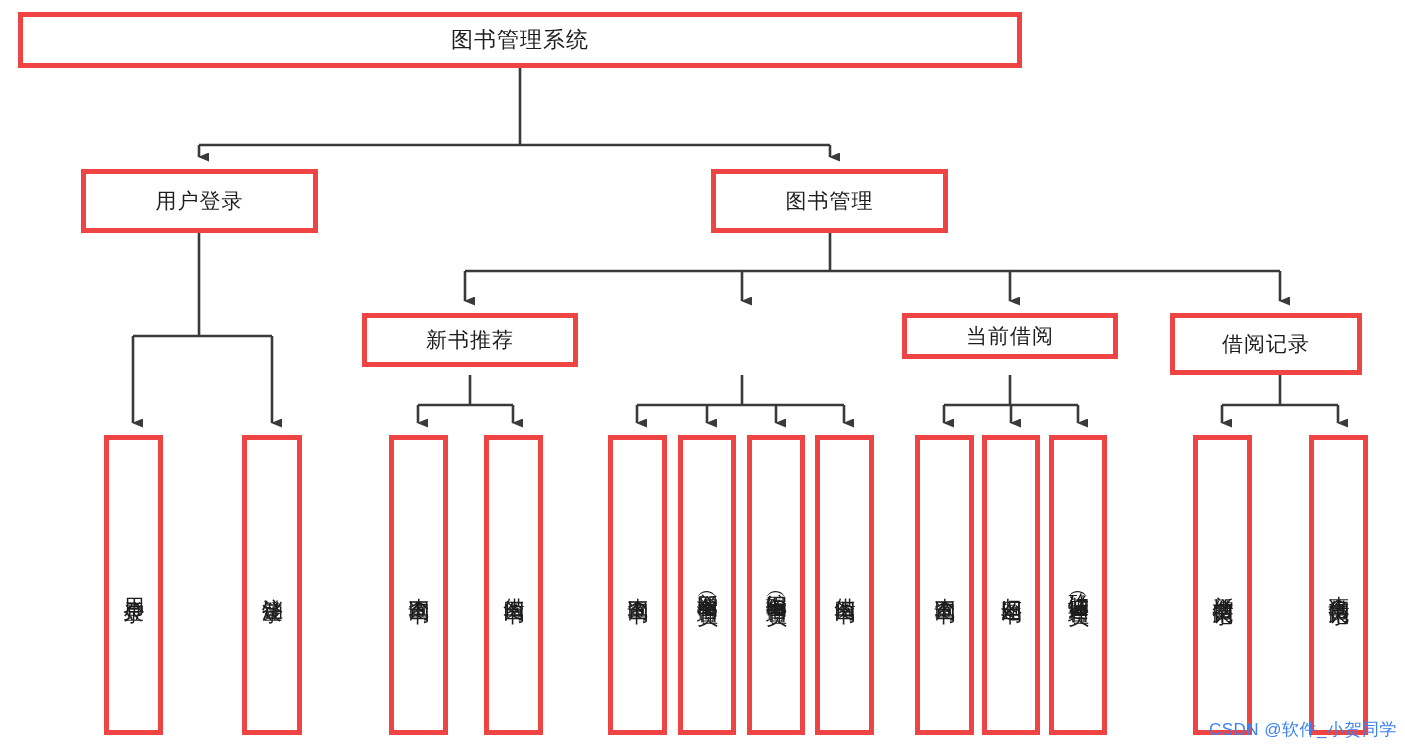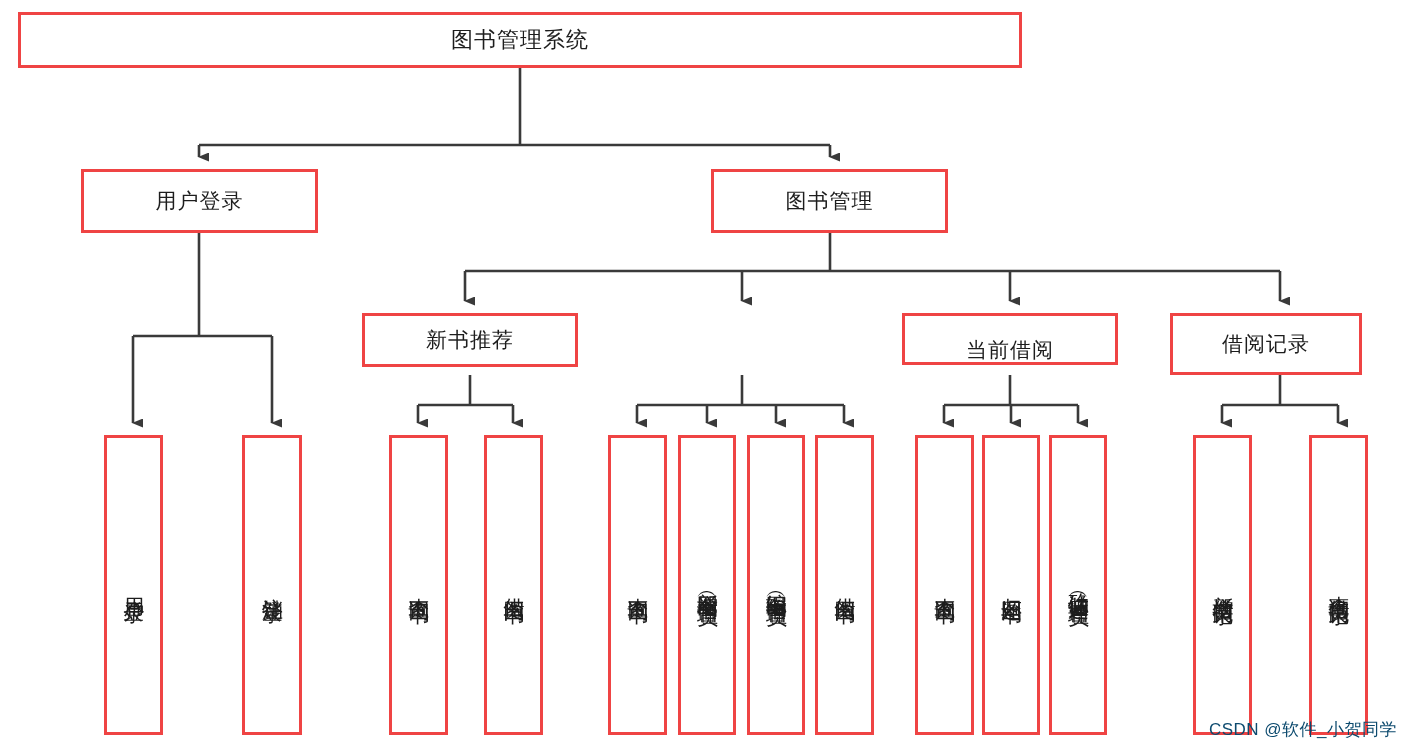--- a/index.html
+++ b/index.html
@@ -22,21 +22,21 @@
     position: absolute;
     left: 0;
     top: 0;
     width: 1405px;
     height: 747px;
     pointer-events: none;
   }
   .node {
     position: absolute;
     box-sizing: border-box;
-    border: 3px solid #ef4444;
+    border: 5px solid #ef4444;
     background: #ffffff;
     color: #1d1d1d;
     display: flex;
     align-items: center;
     justify-content: center;
     text-align: center;
   }
   .node.horiz {
     font-size: 21px;
     letter-spacing: 1px;
@@ -59,21 +59,21 @@
     writing-mode: vertical-rl;
     text-orientation: upright;
     display: block;
     max-height: 100%;
   }
   .watermark {
     position: absolute;
     right: 8px;
     bottom: 6px;
     font-size: 17px;
-    color: #0c4a6e;
+    color: #3b82f6;
     white-space: nowrap;
     letter-spacing: 0.5px;
   }
 </style>
 </head>
 <body>
 
 <div id="canvas">
 
   <svg id="edges" viewBox="0 0 1405 747" xmlns="http://www.w3.org/2000/svg">
@@ -133,21 +133,21 @@
   <div class="node horiz" style="left:81px; top:169px; width:237px; height:64px;">
     <span>用户登录</span>
   </div>
   <div class="node horiz" style="left:711px; top:169px; width:237px; height:64px;justify-content:center;">
     <span>图书管理</span>
   </div>
 
   <div class="node horiz" style="left:362px; top:313px; width:216px; height:54px;">
     <span>新书推荐</span>
   </div>
-  <div class="node horiz" style="left:902px; top:313px; width:216px; height:52px;align-items:flex-end;">
+  <div class="node horiz" style="left:902px; top:313px; width:216px; height:46px;">
     <span>当前借阅</span>
   </div>
   <div class="node horiz" style="left:1170px; top:313px; width:192px; height:62px;">
     <span>借阅记录</span>
   </div>
 
   <div class="node vert" style="left:104px; top:435px; width:59px; height:300px;">
     <span>用户登录</span>
   </div>
   <div class="node vert" style="left:242px; top:435px; width:60px; height:300px;">

